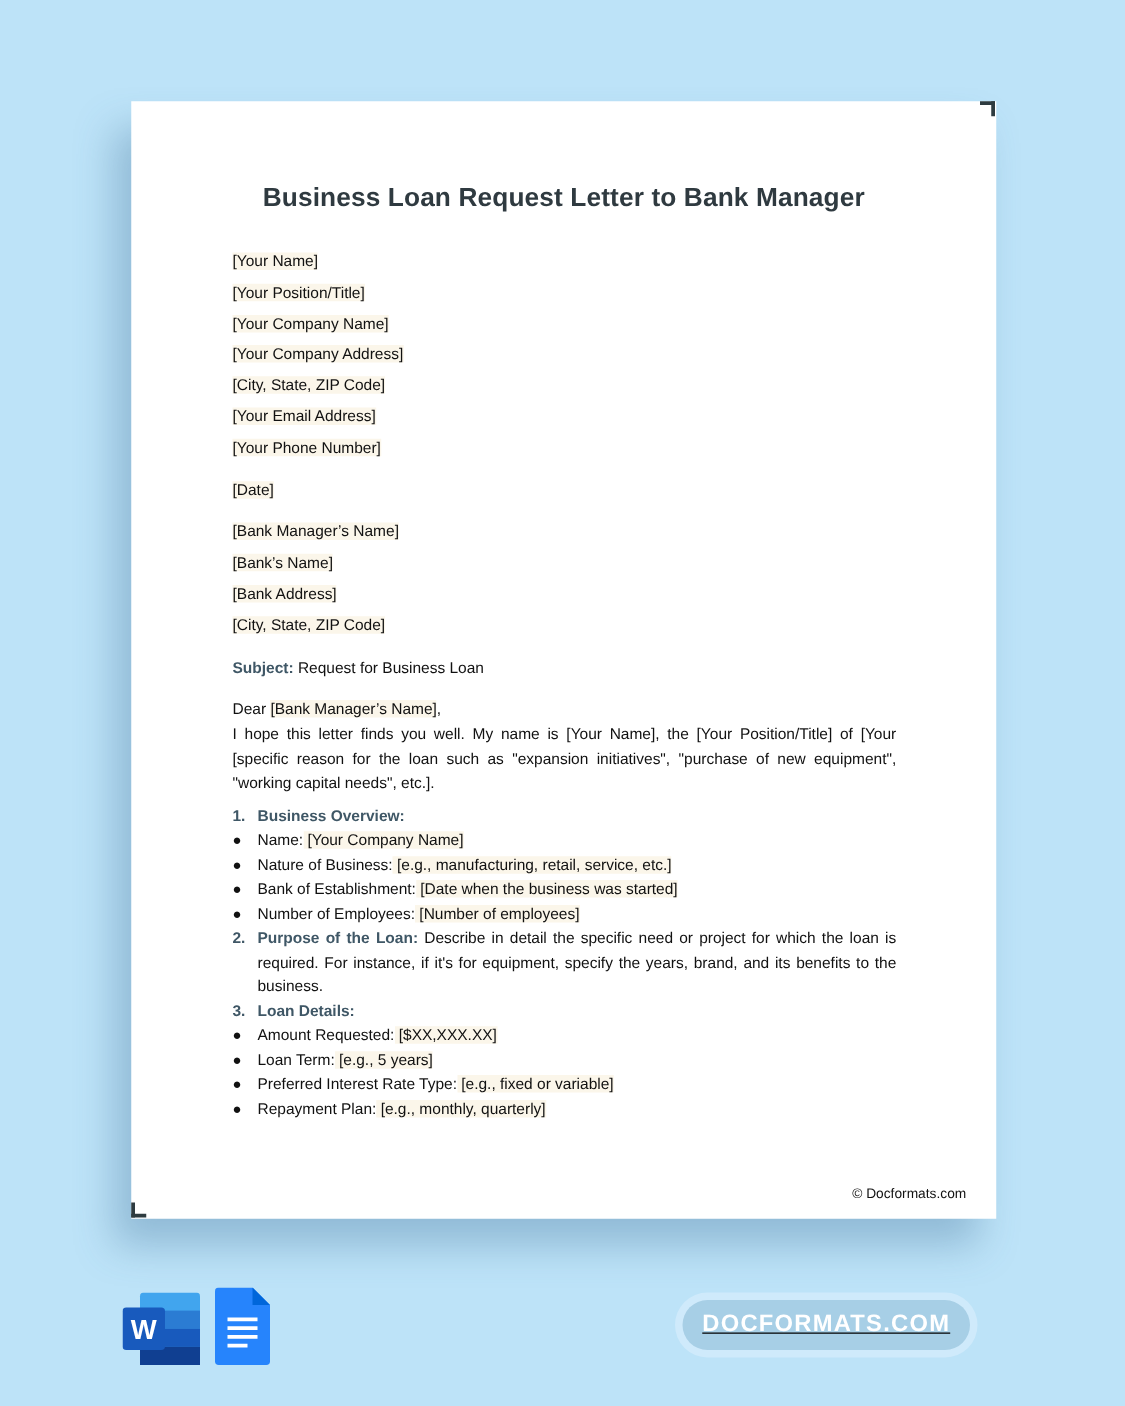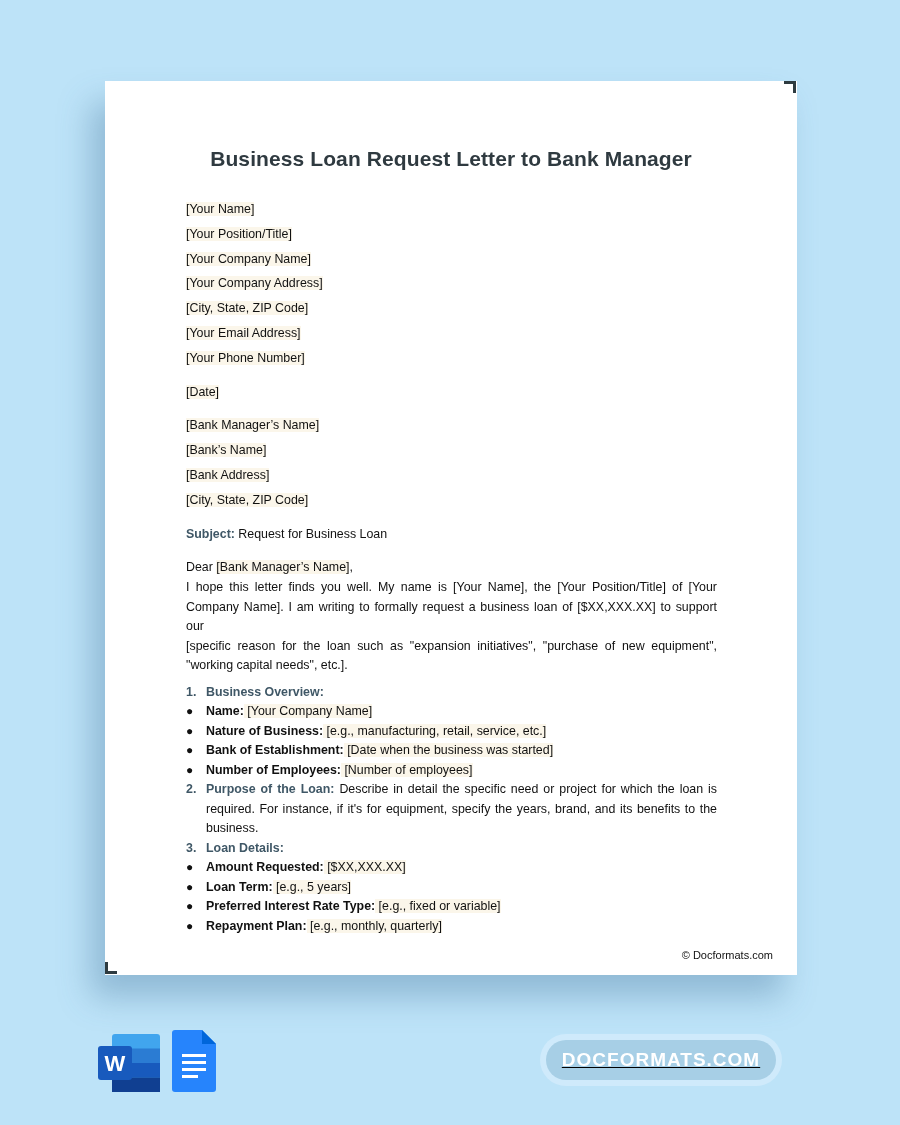--- a/index.html
+++ b/index.html
@@ -38,21 +38,21 @@
   .para .row { display: block; text-align: justify; text-align-last: justify; }
   .para .row.last { text-align-last: left; }
   .list-num { display: flex; line-height: 19.5px; }
   .list-num .n { width: 20px; color: #3f5766; font-weight: bold; }
   .list-num .h { color: #3f5766; font-weight: bold; }
   .list-num .body { flex: 1; text-align: justify; }
   .list-num .body .row { display:block; text-align: justify; text-align-last: justify; }
   .list-num .body .row.last { text-align-last: left; }
   .bullet { display: flex; line-height: 19.5px; }
   .bullet .dot { width: 20px; font-size: 12px; }
-  .bullet b { font-weight: bold; margin-top: 36px; }
+  .bullet b { font-weight: normal; margin-top: 36px; }
   .footer-copy {
     position: absolute; right: 24px; bottom: 14px;
     font-size: 11px; color: #111;
   }
   .icons { position: absolute; left: 98px; top: 1030px; }
   .word { position: absolute; left: 0; top: 4px; width: 62px; height: 58px; }
   .gdocs { position: absolute; left: 74px; top: 0; width: 44px; height: 62px; }
   .brand-pill {
     position: absolute; left: 540px; top: 1034px;
     width: 242px; height: 52px;
@@ -102,21 +102,20 @@
       <span class="subject-label">Subject:</span>
       <span>Request for Business Loan</span>
     </div>
     <div class="gap"></div>
     <div class="line" style="height:21px;">
       <span>Dear </span><span class="ph">[Bank Manager’s Name]</span><span>,</span>
     </div>
 
     <div class="para">
       <span class="row">I hope this letter finds you well. My name is [Your Name], the [Your Position/Title] of [Your</span>
-      <span class="row">Company Name]. I am writing to formally request a business loan of [$XX,XXX.XX] to support our</span>
       <span class="row">[specific reason for the loan such as "expansion initiatives", "purchase of new equipment",</span>
       <span class="row last">"working capital needs", etc.].</span>
     </div>
     <div style="height:7px"></div>
 
     <div class="list-num">
       <span class="n">1.</span>
       <span class="h">Business Overview:</span>
     </div>
     <div class="bullet">

